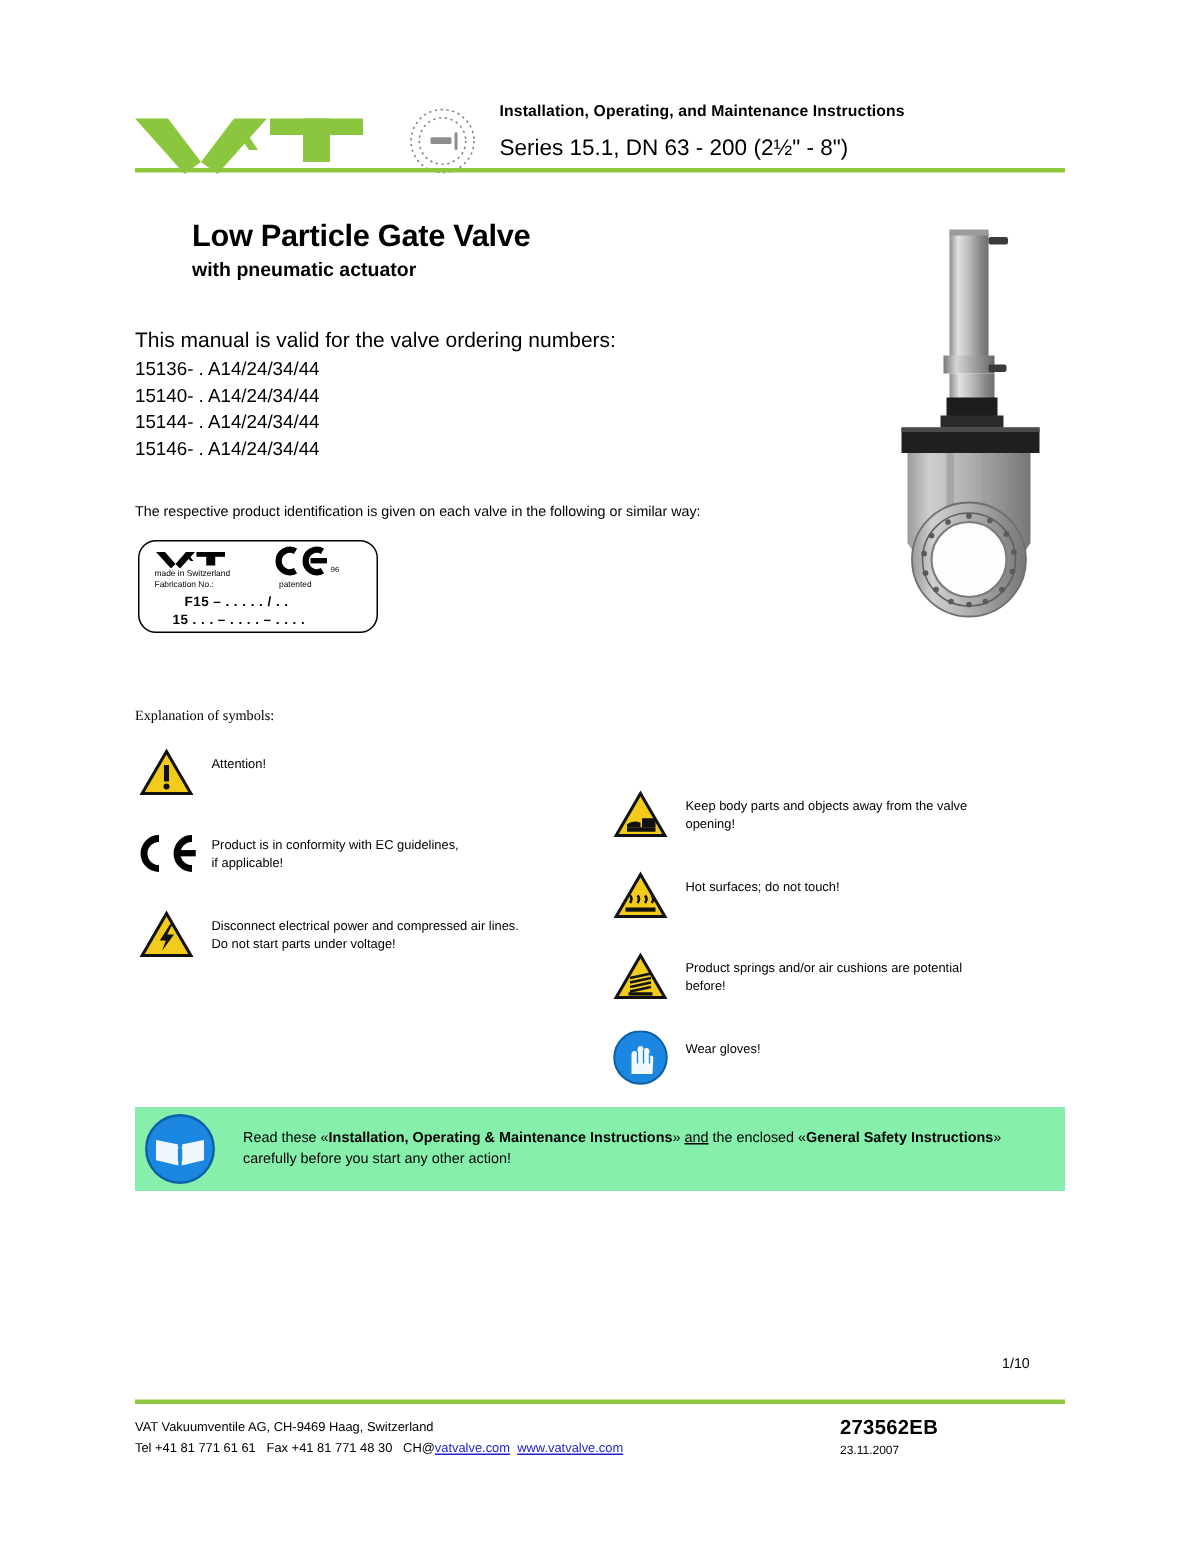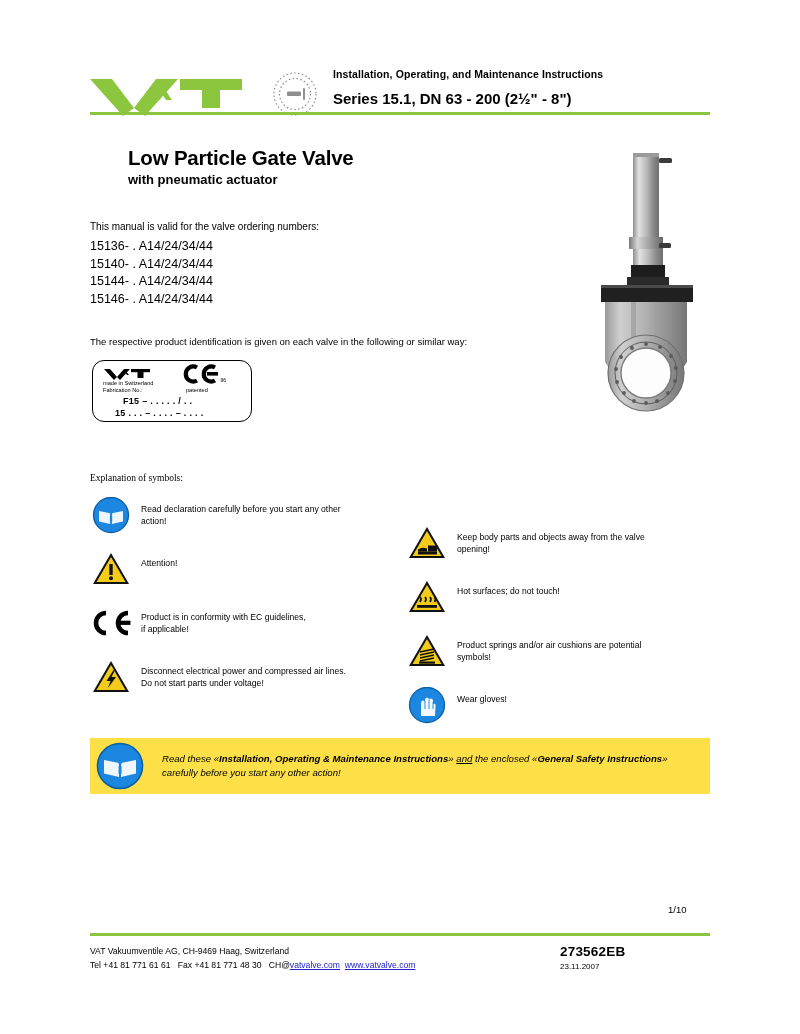--- a/index.html
+++ b/index.html
@@ -54,21 +54,21 @@
   }
   .hdr-line1 {
     font-size: 10.5px;
     font-weight: bold;
     letter-spacing: .1px;
     line-height: 13px;
     white-space: nowrap;
   }
   .hdr-line2 {
     font-size: 15px;
-    font-weight: bold;
+    font-weight: normal;
     line-height: 19px;
     margin-top: 8px;
     white-space: nowrap;
   }
   .rule-green {
     position: absolute;
     left: 90px;
     width: 620px;
     height: 2.5px;
     background: #8CC63F;
@@ -87,21 +87,21 @@
   .title-sub {
     font-size: 13px;
     font-weight: bold;
     line-height: 16px;
     margin-top: 2px;
   }
   .valid-intro {
     position: absolute;
     left: 90px;
     top: 220px;
-    font-size: 10px;
+    font-size: 14px;
     line-height: 13px;
     white-space: nowrap;
   }
   .order-list {
     position: absolute;
     left: 90px;
     top: 238px;
     font-size: 12.5px;
     line-height: 17.5px;
   }
@@ -216,22 +216,21 @@
   }
   .sym-txt span { display: block; }
 
   
   .notice {
     position: absolute;
     left: 90px;
     top: 738px;
     width: 620px;
     height: 56px;
-    background: #fde047;
-    font-style: italic;
+    background: #86efac;
   }
   .notice-ico {
     position: absolute;
     left: 6px;
     top: 4px;
     width: 48px;
     height: 48px;
   }
   .notice-txt {
     position: absolute;
@@ -436,37 +435,20 @@
     </div>
     <div class="plate-patented">patented</div>
     <div class="plate-f15">F15 – . . . . . / . .</div>
     <div class="plate-15">15 . . . – . . . . – . . . .</div>
   </div>
 
   <div class="sym-heading">Explanation of symbols:</div>
 
   <div class="sym-col" id="sym-col-left">
 
-    <div class="sym-row">
-      <div class="sym-ico">
-        <svg viewBox="0 0 42 37" width="42" height="37" aria-hidden="true">
-          <circle cx="19" cy="18" r="17.5" fill="#1B87E0"></circle>
-          <circle cx="19" cy="18" r="17.5" fill="none" stroke="#0B5FA5" stroke-width="1.3"></circle>
-          <path d="M7 14 L18.3 16.3 L18.3 27 L7 24.5 Z" fill="#fff" opacity=".92"></path>
-          <path d="M31 14 L19.7 16.3 L19.7 27 L31 24.5 Z" fill="#fff" opacity=".92"></path>
-          <rect x="18.3" y="16" width="1.4" height="11" fill="#1B87E0"></rect>
-          <rect x="17.9" y="18.6" width="2.3" height="6" fill="#1B87E0"></rect>
-          <rect x="17.9" y="15.6" width="2.3" height="2.1" fill="#1B87E0"></rect>
-        </svg>
-      </div>
-      <div class="sym-txt">
-        <span>Read declaration carefully before you start any other</span>
-        <span>action!</span>
-      </div>
-    </div>
 
     <div class="sym-row">
       <div class="sym-ico">
         <svg viewBox="0 0 42 37" width="42" height="37" aria-hidden="true">
           <polygon points="19,2 37,33 1,33" fill="#111"></polygon>
           <polygon points="19,6 33.5,31 4.5,31" fill="#F3CC1B"></polygon>
           <rect x="17.3" y="13" width="3.4" height="11" fill="#111"></rect>
           <circle cx="19" cy="27.3" r="2" fill="#111"></circle>
         </svg>
       </div>
@@ -549,21 +531,21 @@
           <polygon points="19,2 37,33 1,33" fill="#111"></polygon>
           <polygon points="19,6 33.5,31 4.5,31" fill="#F3CC1B"></polygon>
           <g stroke="#111" stroke-width="1.6" fill="none">
             <path d="M12 28 L26 25 M12 25 L26 22 M12 22 L26 19 M12 19 L26 16"></path>
           </g>
           <rect x="11" y="28.5" width="16" height="2.2" fill="#111"></rect>
         </svg>
       </div>
       <div class="sym-txt">
         <span>Product springs and/or air cushions are potential</span>
-        <span>symbols!</span>
+        <span>before!</span>
       </div>
     </div>
 
     <div class="sym-row">
       <div class="sym-ico">
         <svg viewBox="0 0 42 37" width="42" height="37" aria-hidden="true">
           <circle cx="19" cy="18" r="17.5" fill="#1B87E0"></circle>
           <circle cx="19" cy="18" r="17.5" fill="none" stroke="#0B5FA5" stroke-width="1.3"></circle>
           <path d="M13 29 L13 16 q0-2.4 2-2.4 q2 0 2 2.4 L17 13 q0-2.6 2-2.6 q2 0 2 2.6 L21 14 q0-2.4 2-2.4 q2 0 2 2.4 L25 17 q2-1 2.6 1 L27 29 Z" fill="#fff" opacity=".95"></path>
           <g stroke="#1B87E0" stroke-width=".9" fill="none">

